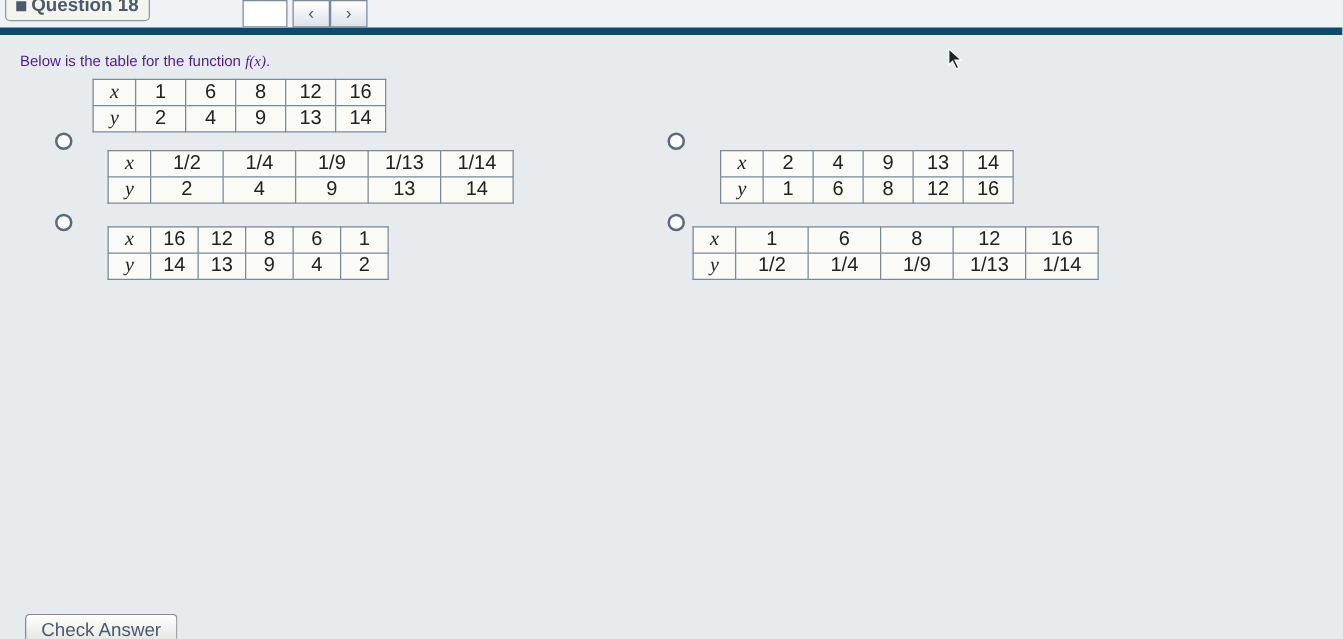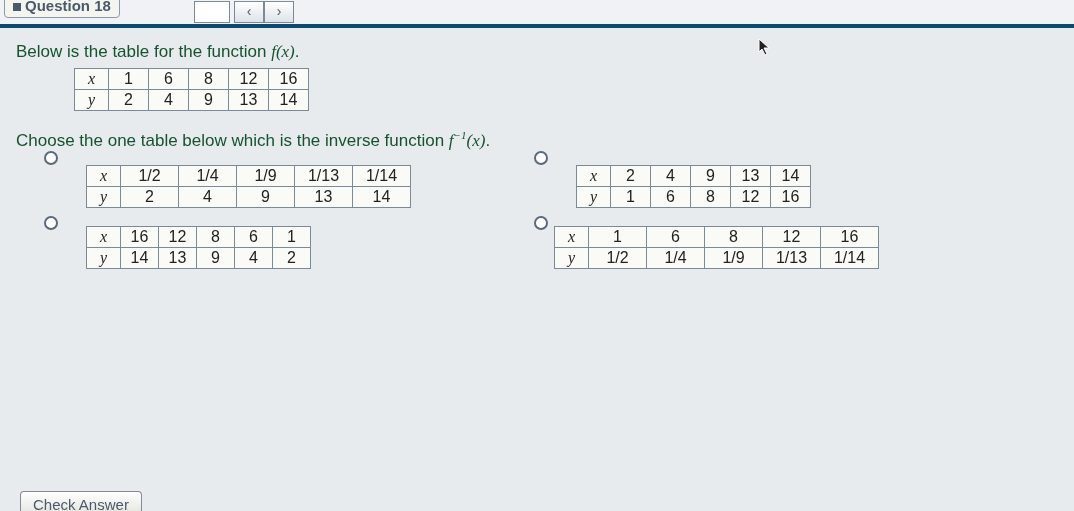--- a/index.html
+++ b/index.html
@@ -13,21 +13,21 @@
     color: #222;
     font-size: 15px;
     overflow: hidden;
     position: relative;
   }
   .topbar {
     height: 28px;
     display: flex;
     align-items: center;
     padding-left: 4px;
-    border-bottom: 4px solid #0c4a6e;
+    border-bottom: 6px solid #0c4a6e;
     background: #f0f2f5;
   }
   .qnav {
     border: 1px solid #8a9aa8;
     background: #f5f5f0;
     padding: 1px 8px 3px 8px;
     border-radius: 4px;
     color: #4a5a6a;
     font-weight: 600;
     font-size: 15px;
@@ -52,21 +52,21 @@
     border:1px solid #7a8a99;
     background:linear-gradient(#fff,#dde3e9);
     vertical-align: 2px;
     text-align:center;
     line-height:18px;
     color:#555;
     font-size:14px;
   }
 
   .content { padding: 10px 8px 0 16px; }
-  .prompt { font-size: 17px; color:#14532d; margin: 4px 0 6px 0; }
+  .prompt { font-size: 12px; color:#4c1d95; margin: 4px 0 6px 0; }
   .math-f { font-style: italic; font-family: "Georgia", serif;}
   .sup { font-size: 0.65em; vertical-align: super; }
 
   table.func {
     border-collapse: collapse;
     margin: 2px 0 14px 58px;
   }
   table.opt {
     border-collapse: collapse;
   }
@@ -166,23 +166,20 @@
       <th>y</th>
       <td>2</td>
       <td>4</td>
       <td>9</td>
       <td>13</td>
       <td>14</td>
     </tr>
   </tbody>
     </table>
 
-  <div class="prompt" style="margin-top:18px; margin-bottom:14px;">
-    <span>Choose the one table below which is the inverse function </span><span class="math-f"><span>f</span><span class="sup">−1</span><span>(x)</span></span><span>.</span>
-  </div>
 
   <div class="options">
 
     <div class="optcell">
       <div class="radio"></div>
       <table class="opt w58">
         <tbody>
             <tr>
           <th>x</th>
           <td>1/2</td>

